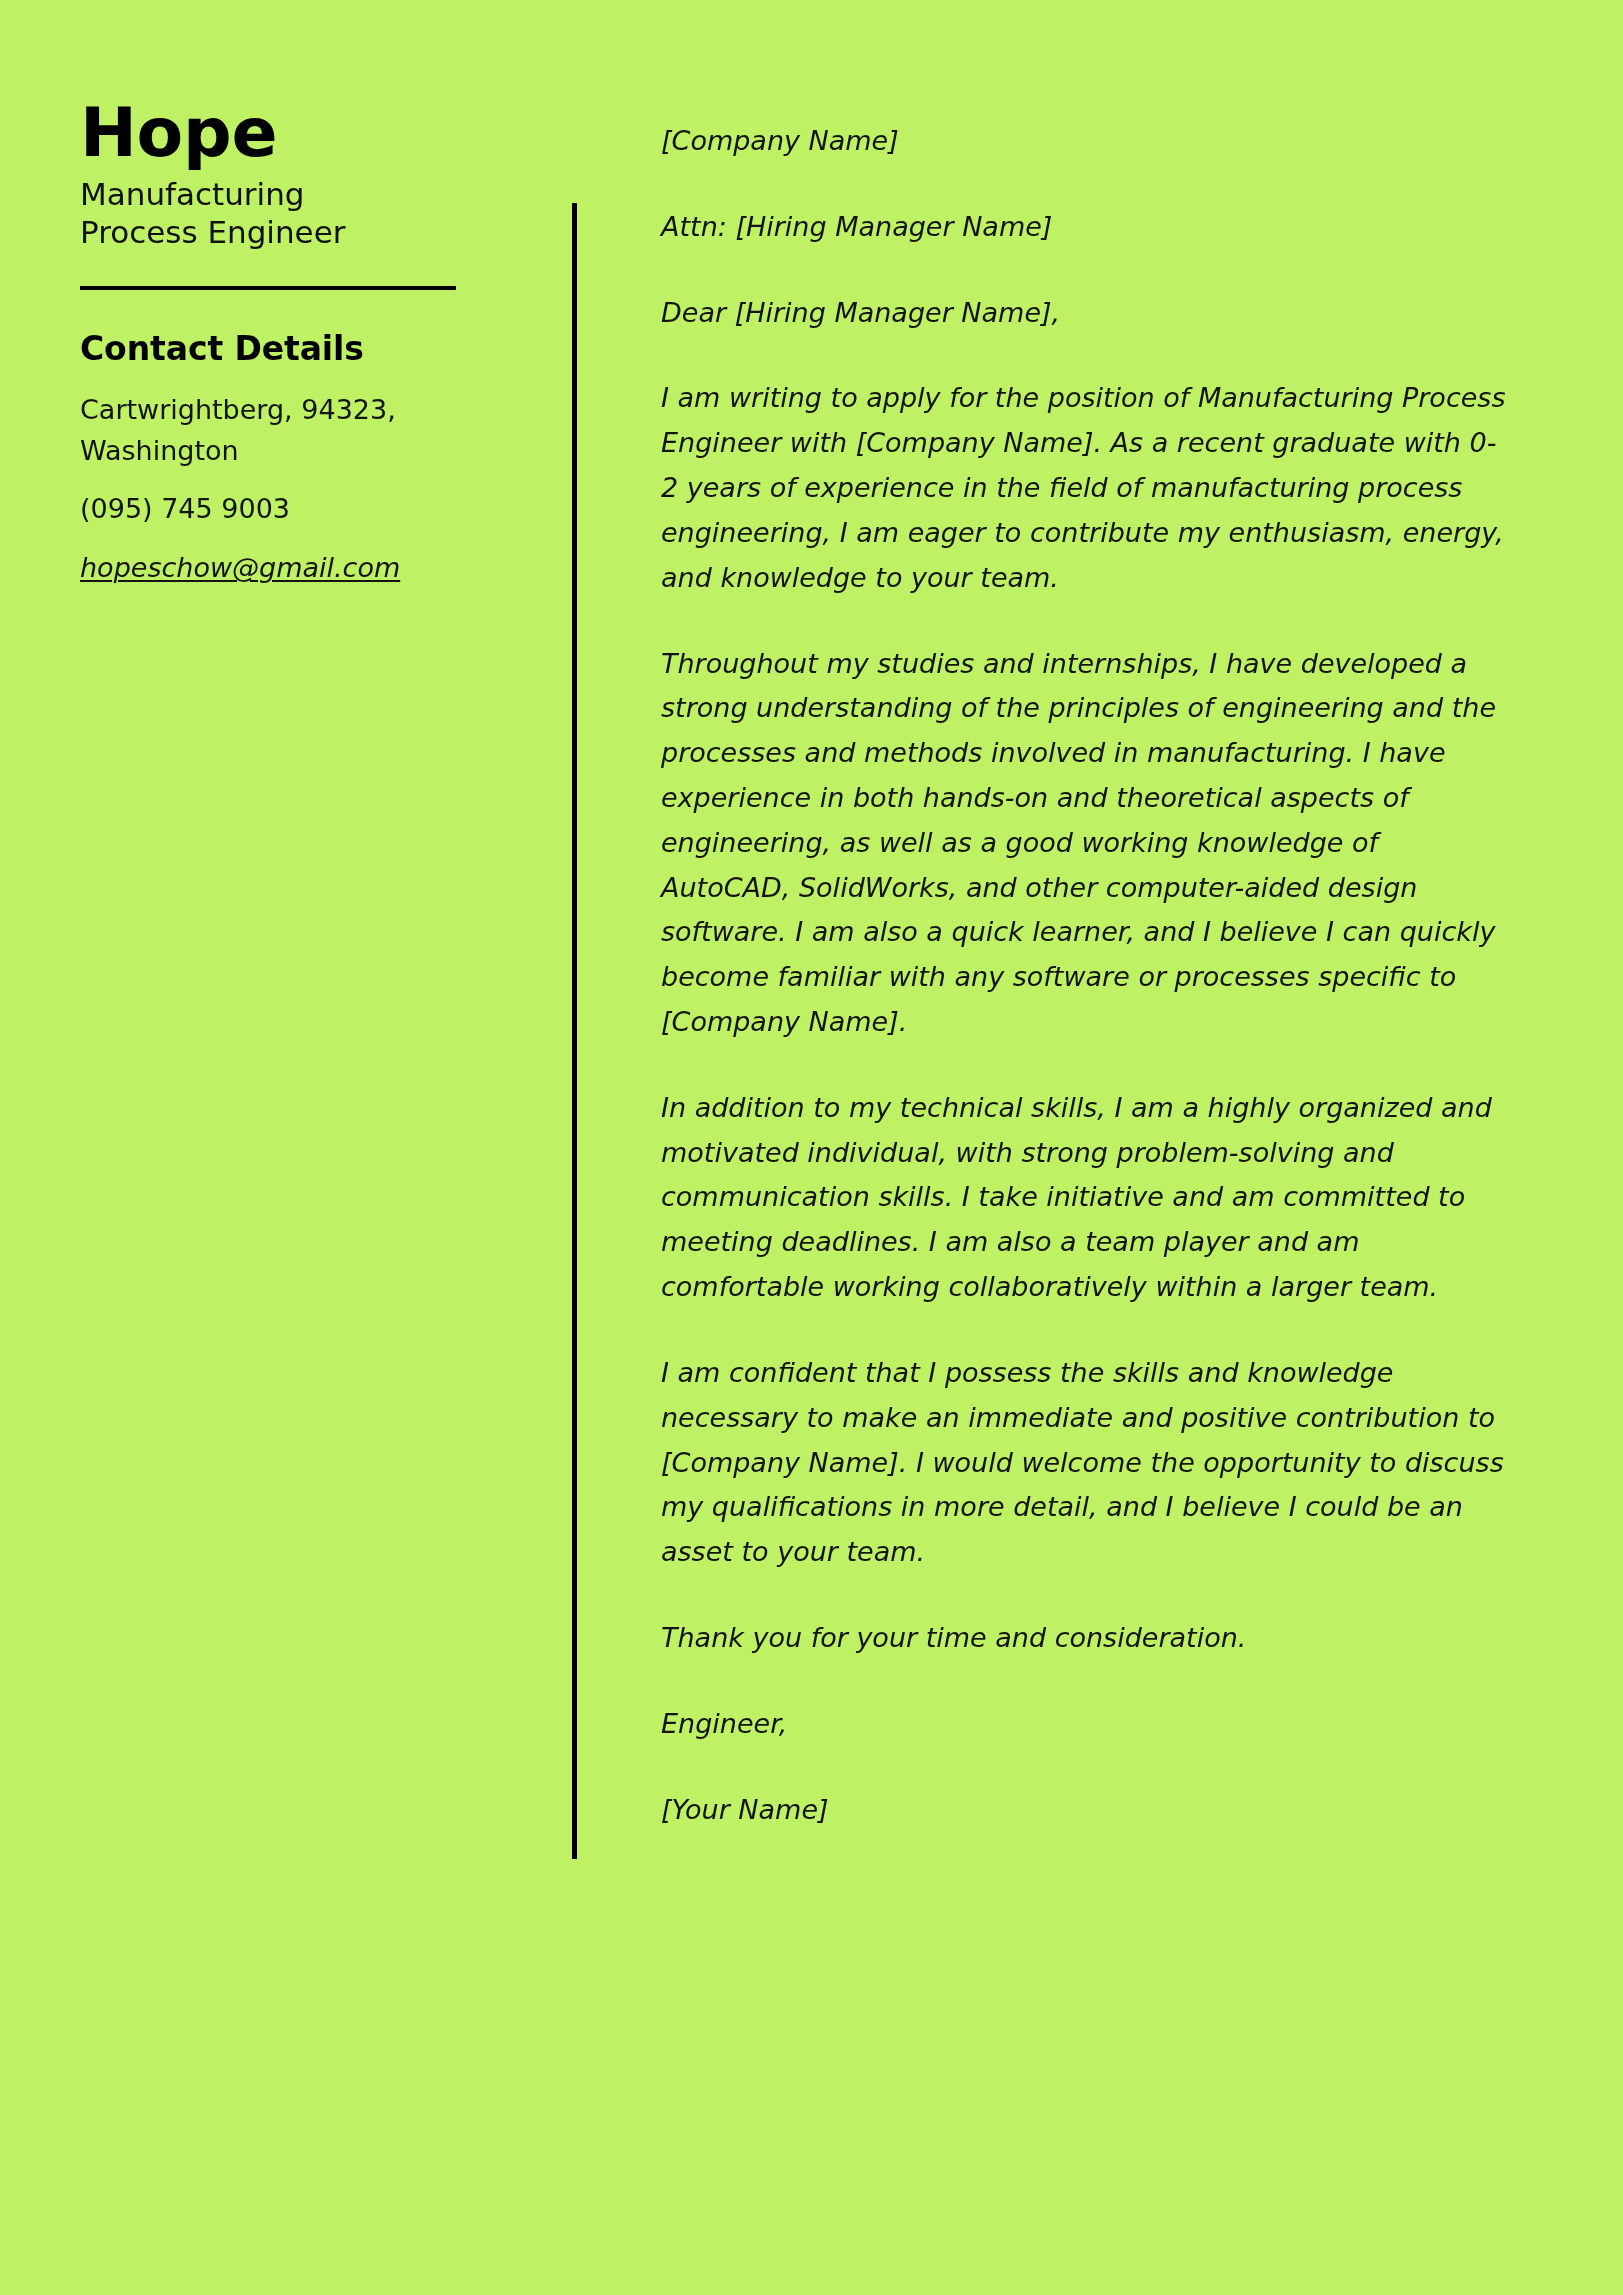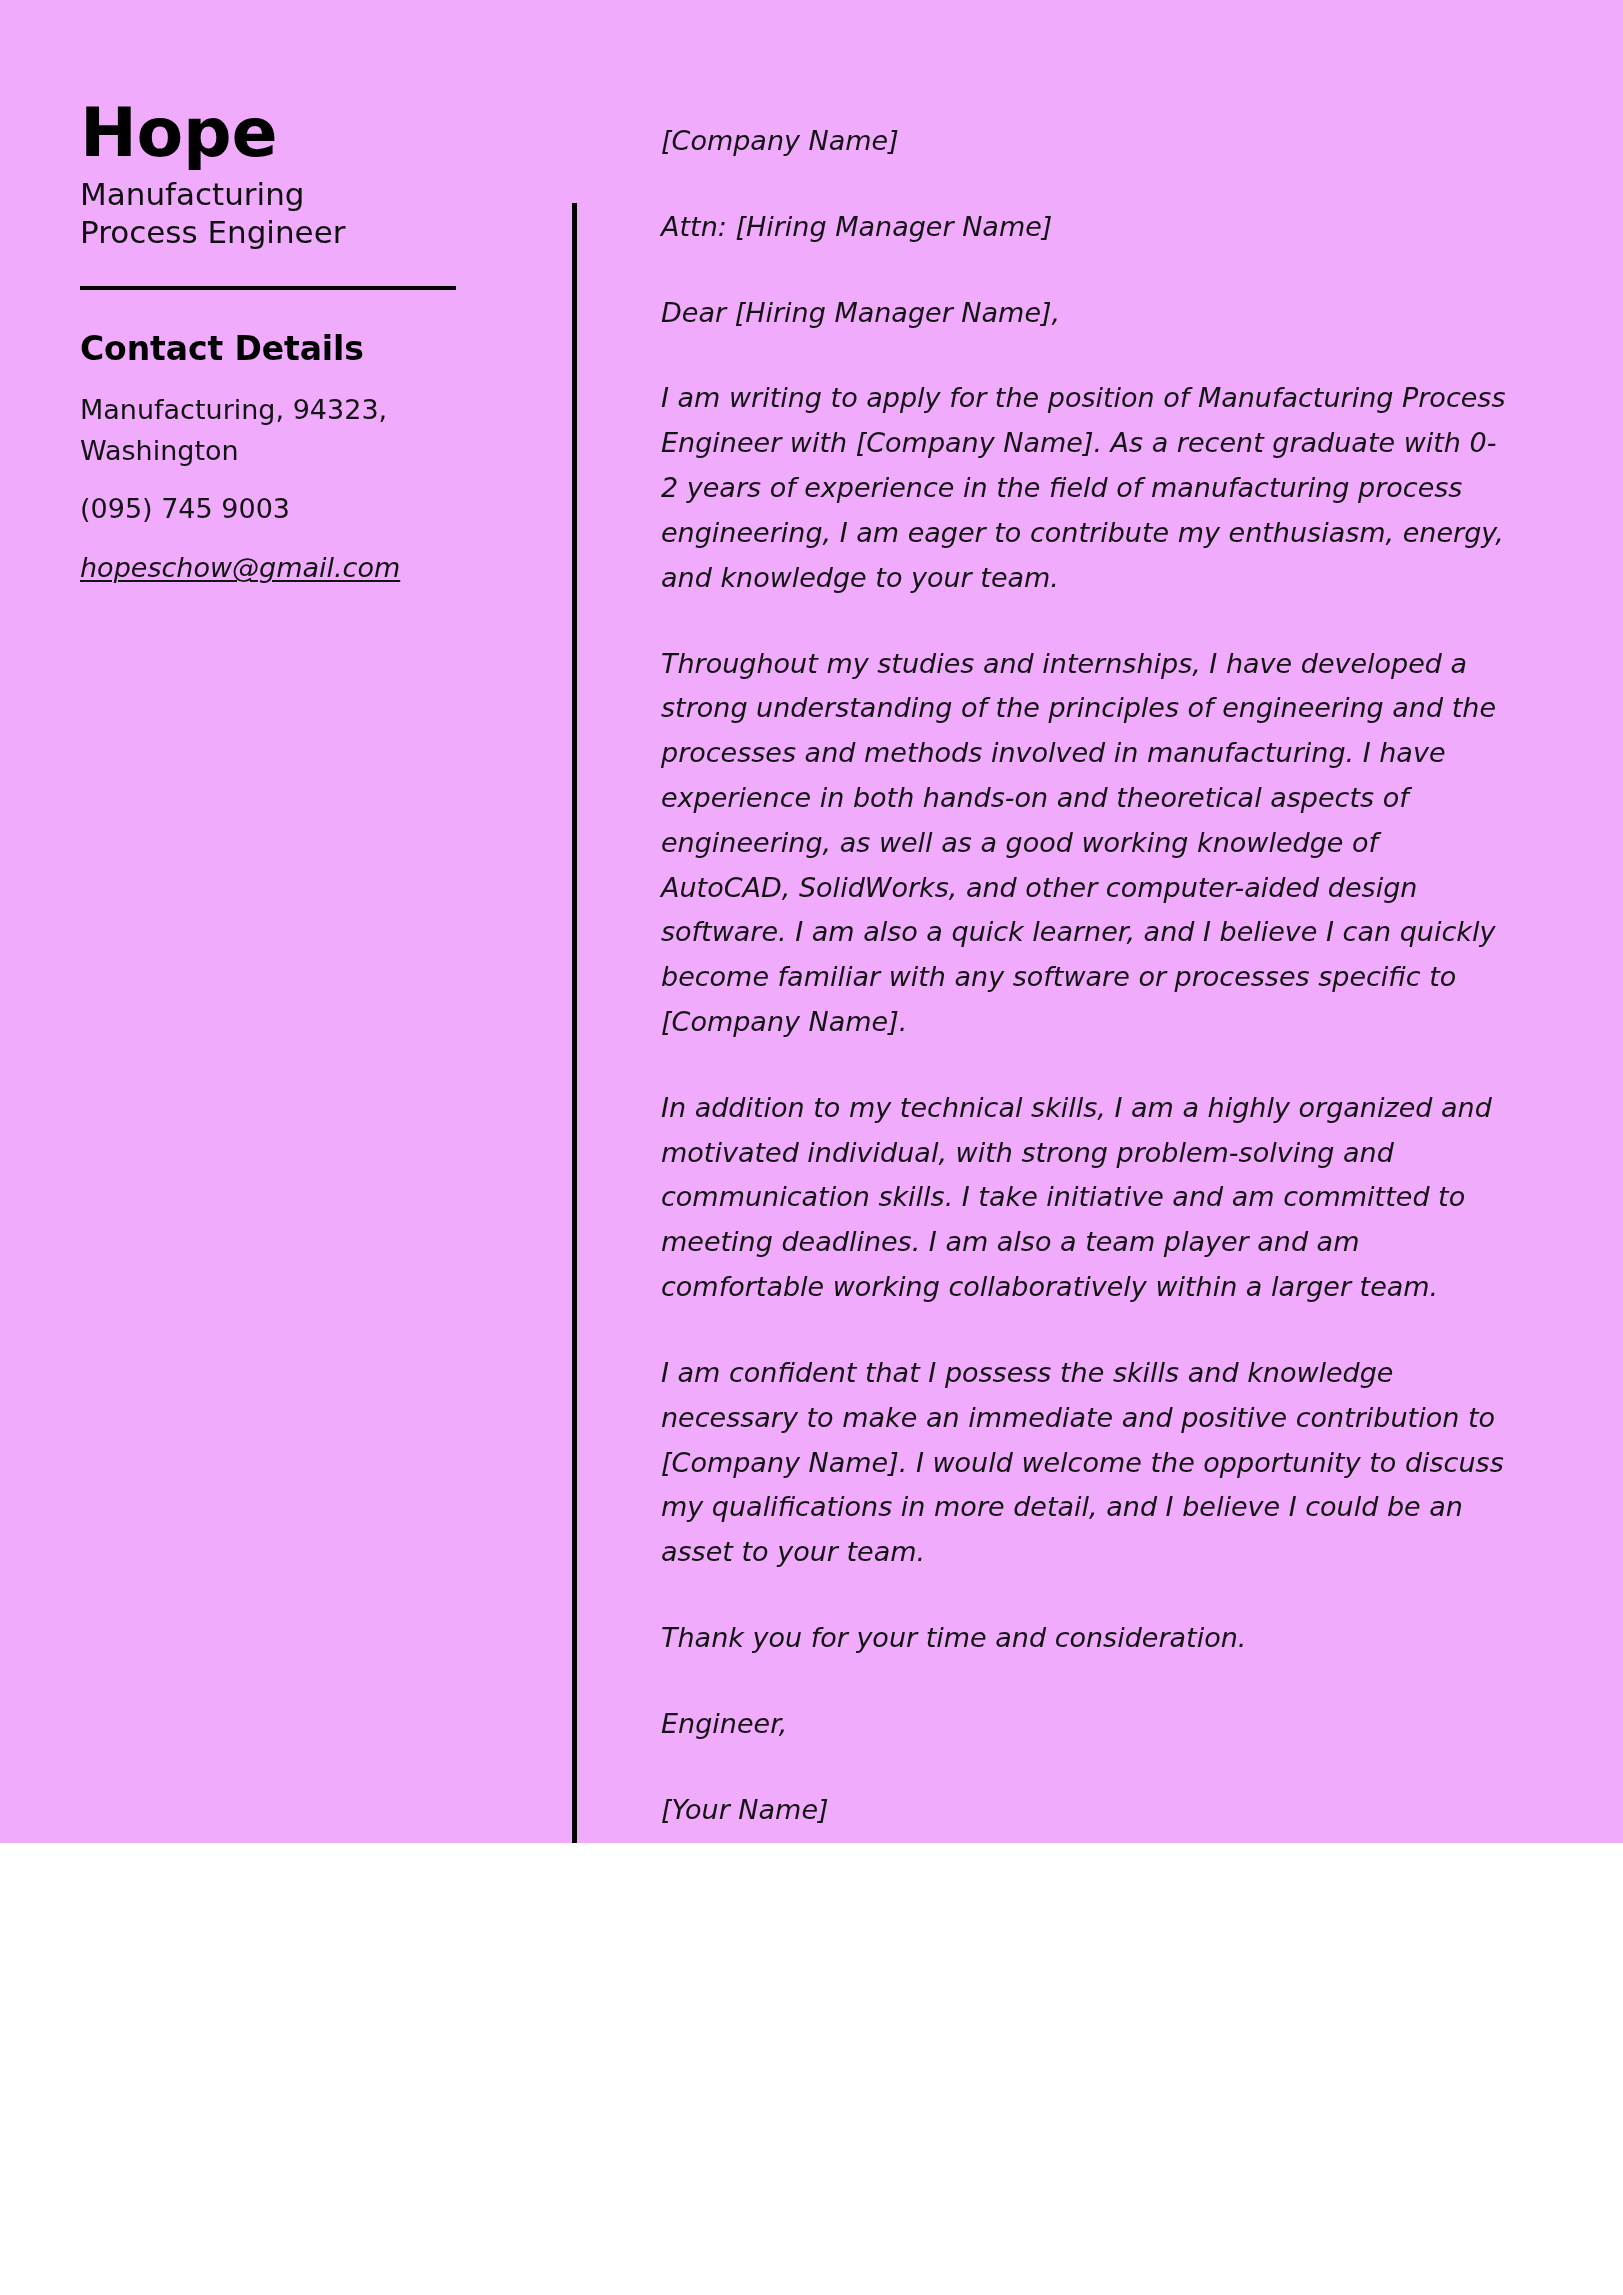--- a/index.html
+++ b/index.html
@@ -13,22 +13,22 @@
 
   body {
     font-family: "DejaVu Sans", sans-serif;
     color: #0a0a0a;
     -webkit-font-smoothing: antialiased;
   }
 
   .page {
     position: relative;
     width: 1623px;
-    height: 1843px;
-    background: #f0abfc;
+    height: 2295px;
+    background: #bef264;
     overflow: hidden;
   }
 
   
   .column-divider {
     position: absolute;
     left: 572px;
     top: 203px;
     width: 4.6px;
     height: 1656px;
@@ -138,21 +138,21 @@
       <span class="name-first">Hope</span>
     </div>
 
     <div class="job-title">Manufacturing Process Engineer</div>
 
     <div class="sidebar-rule"></div>
 
     <h2 class="contact-heading">Contact Details</h2>
 
     <ul class="contact-list">
-      <li>Manufacturing, 94323, Washington</li>
+      <li>Cartwrightberg, 94323, Washington</li>
       <li>(095) 745 9003</li>
       <li>
         <a class="contact-email" href="#">hopeschow@gmail.com</a>
       </li>
     </ul>
 
   </aside>
 
   <main class="letter">
 

